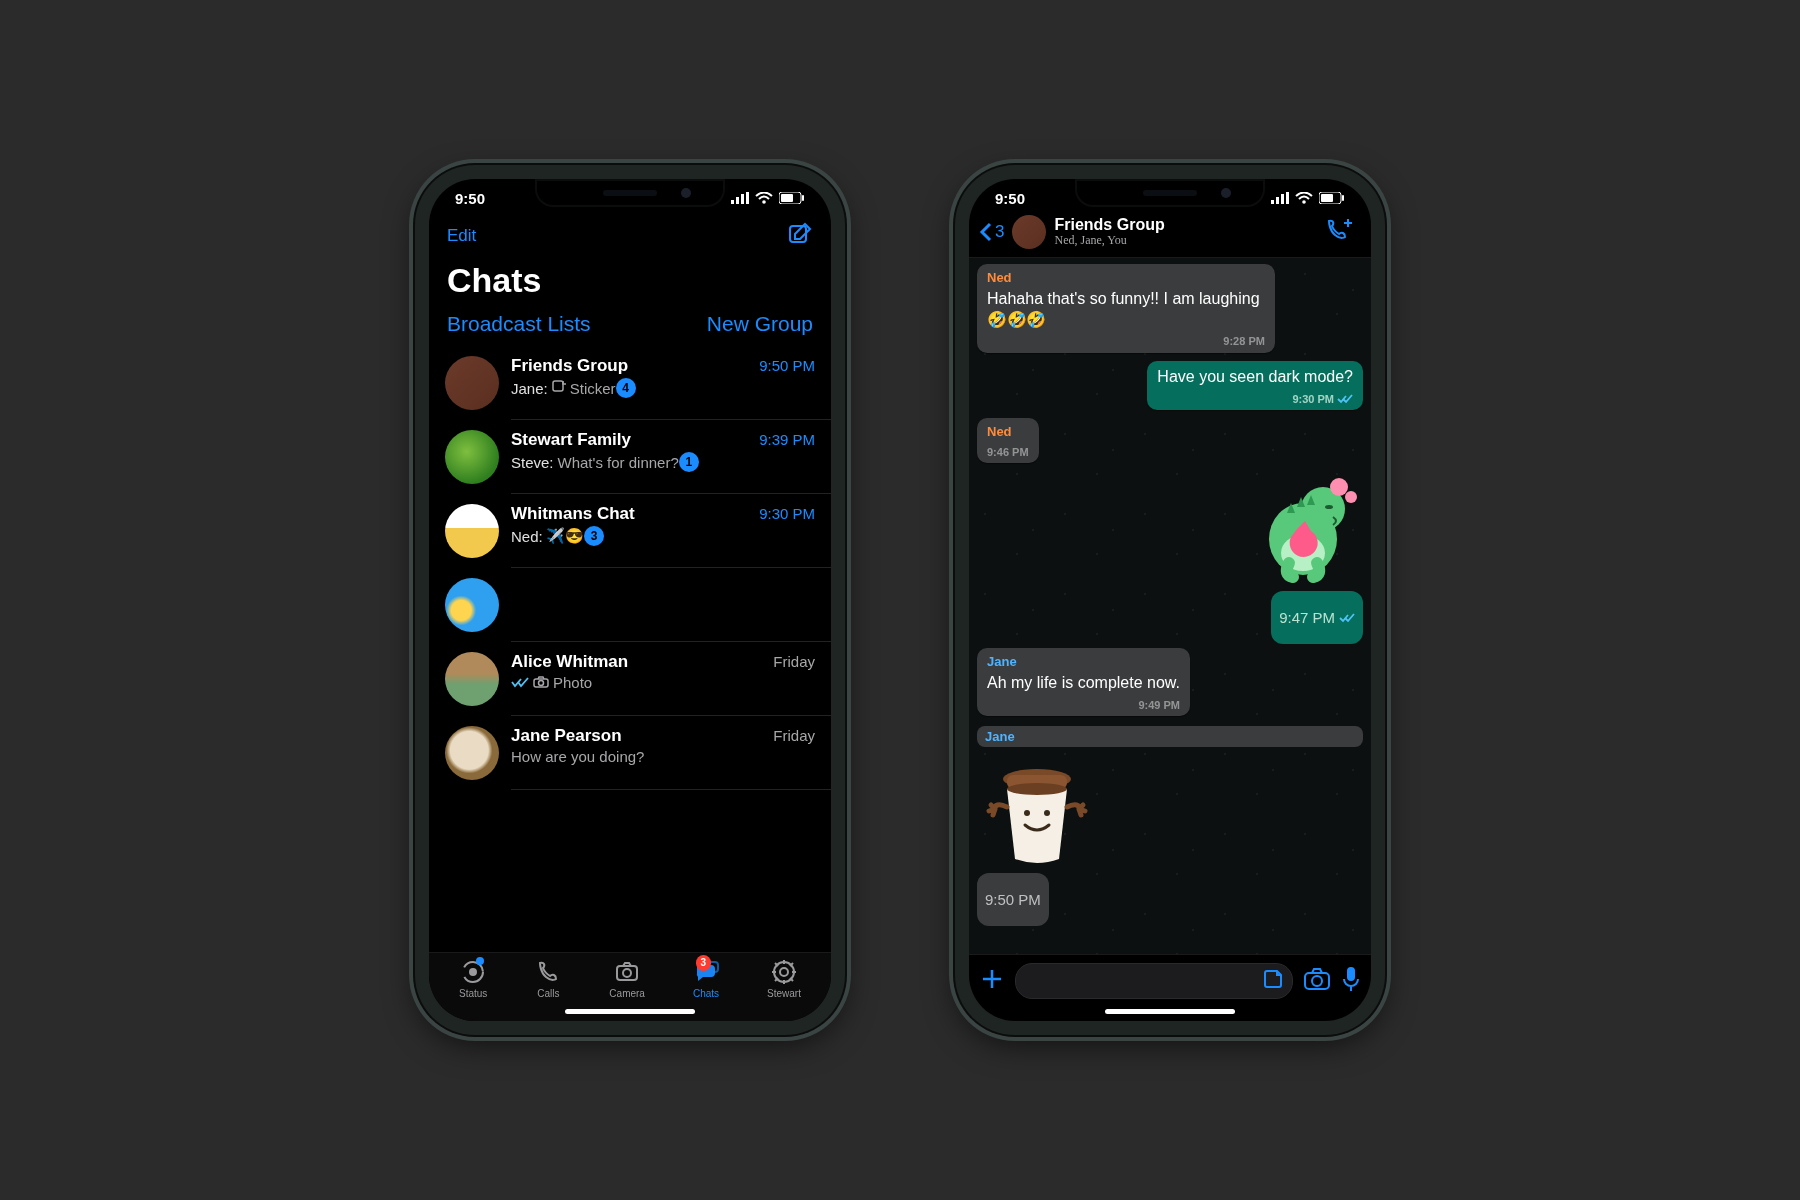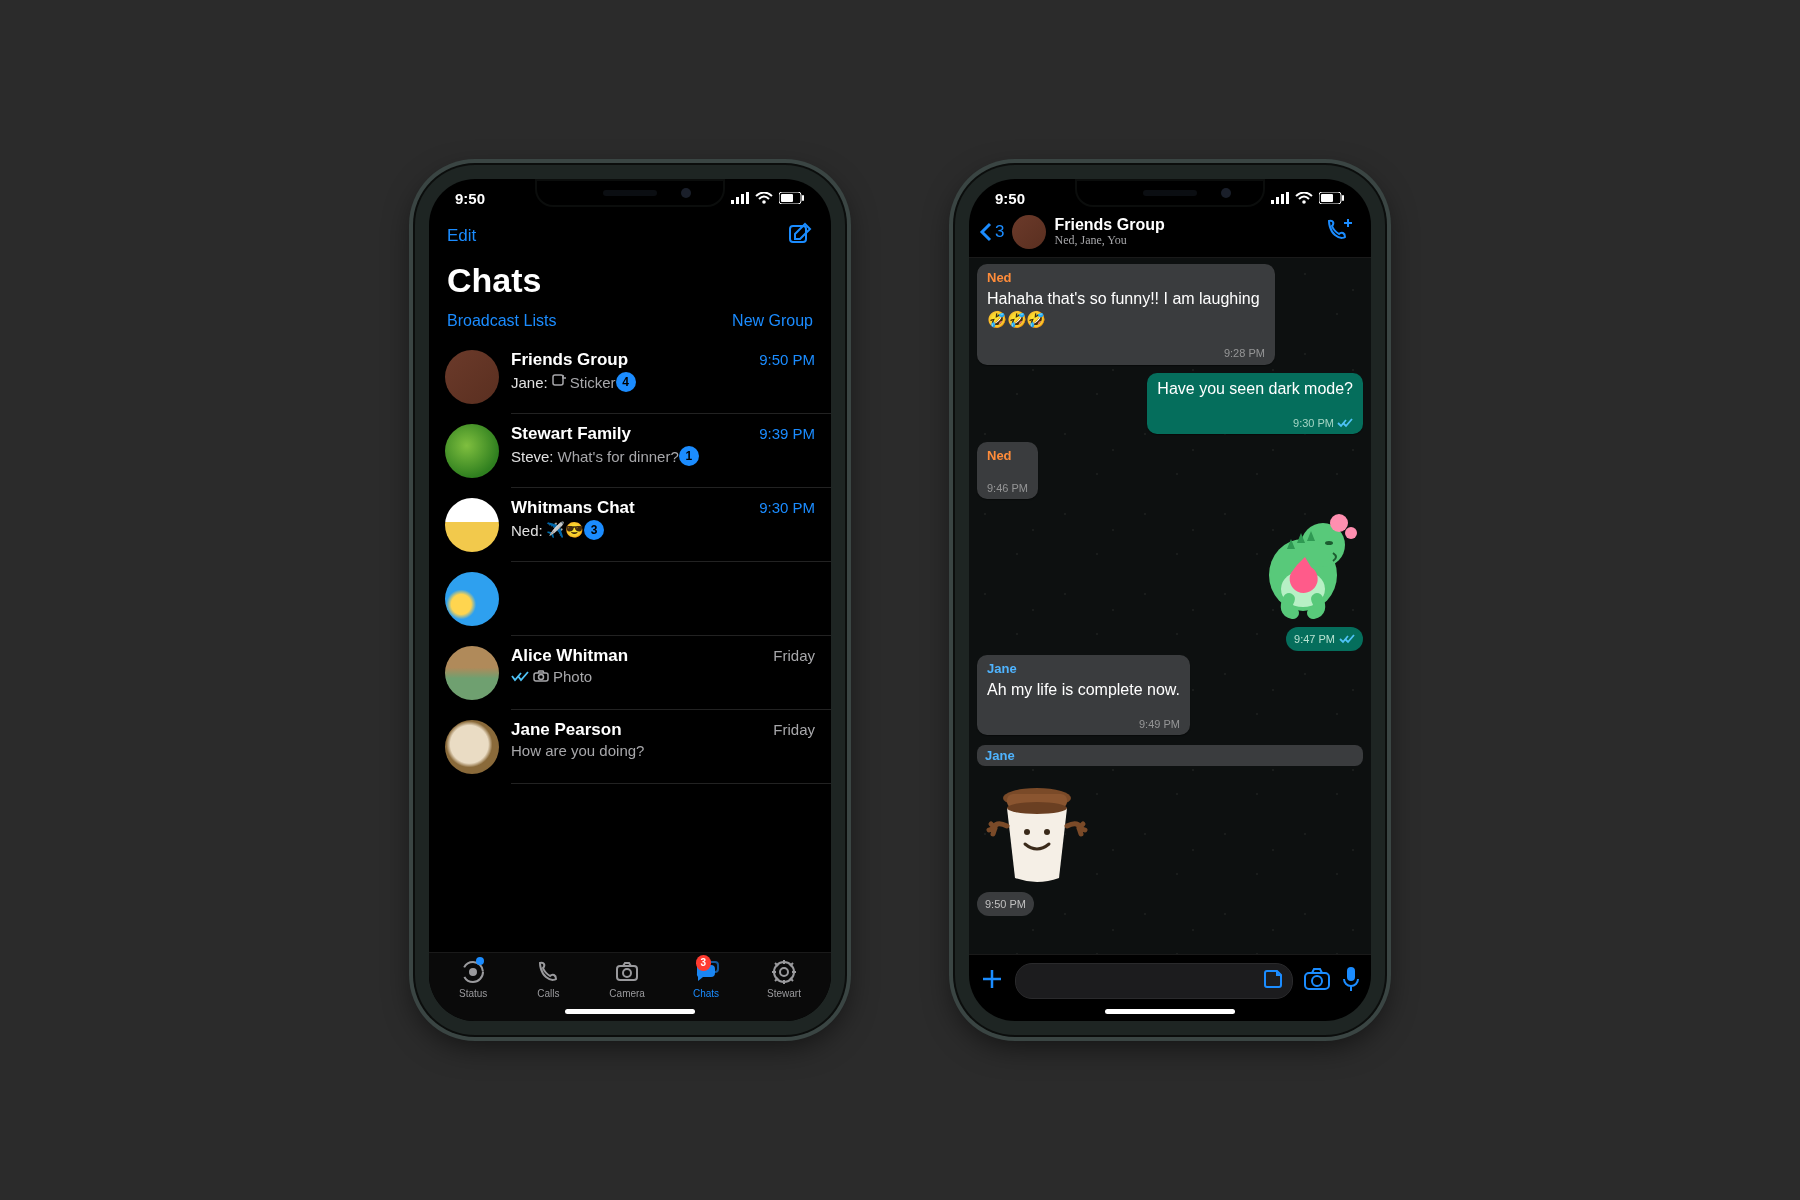--- a/index.html
+++ b/index.html
@@ -93,21 +93,21 @@
   .chats-app { position:absolute; inset:0; display:flex; flex-direction:column; }
   .chats-top {
     padding:42px 18px 0;
     display:flex; justify-content:space-between; align-items:center;
   }
   .edit-link { color:var(--blue); font-size:17px; }
   .compose-icon { color:var(--blue); }
   .chats-title { font-size:34px; font-weight:700; padding:10px 18px 6px; }
   .chats-sub {
     display:flex; justify-content:space-between;
-    padding:6px 18px 10px; font-size:16px;text-align:center;
+    padding:6px 18px 10px; font-size:21px;text-align:center;
   }
   .chats-sub span { color:var(--blue); }
   .chat-list { flex:1; overflow:hidden; }
   .chat-row {
     display:flex; align-items:flex-start; gap:12px;
     padding:10px 16px; position:relative;
   }
   .chat-row::after{
     content:""; position:absolute; left:82px; right:0; bottom:0;
     height:1px; background:#222;
@@ -172,31 +172,31 @@
     padding:6px 8px;
   }
   .msg { max-width:72%; border-radius:10px; padding:6px 10px 4px;
          margin:4px 0; position:relative; font-size:16px; line-height:1.3;
          box-shadow:0 1px 1px rgba(0,0,0,0.4); }
   .msg.in { background:var(--bubble-in); align-self:flex-start; }
   .msg.out { background:var(--bubble-out); align-self:flex-end; }
   .msg .sender { font-size:13px; font-weight:600; display:block; margin-bottom:2px; }
   .msg .sender.orange { color:var(--orange); }
   .msg .sender.blue { color:#4fb4ff; }
-  .msg .time { font-size:11px; color:#c0c0c0aa; display:block; text-align:right; margin-top:16px; }
+  .msg .time { font-size:11px; color:#c0c0c0aa; display:block; text-align:right; margin-top:4px;font-weight:bold; }
   .msg.out .time { color:#e6ffefb3; display:flex; justify-content:flex-end; align-items:center; gap:3px; }
   .ticks svg { display:block; }
   .col { display:flex; flex-direction:column; }
   .row-right { align-items:center; }
   .sticker-wrap { display:flex; flex-direction:column; align-items:flex-start; }
   .sticker-wrap.right { align-items:flex-end; }
   .sticker { width:120px; height:120px; }
   .sticker-time {
-    font-size:11px; color:#c0c0c0;
-    background:#3a3c3e; border-radius:12px; padding:6px 8px; margin-top:4px;
+    font-size:15px; color:#c0c0c0;
+    background:#3a3c3e; border-radius:12px; padding:18px 8px; margin-top:4px;
     display:flex; align-items:center; gap:4px;
   }
   .name-pill {
     display:inline-block; background:var(--bubble-in);
     color:#4fb4ff; font-size:13px; font-weight:600;
     padding:3px 8px; border-radius:8px; margin:6px 0 2px 0;
   }
 
   .input-bar {
     display:flex; align-items:center; gap:10px;

